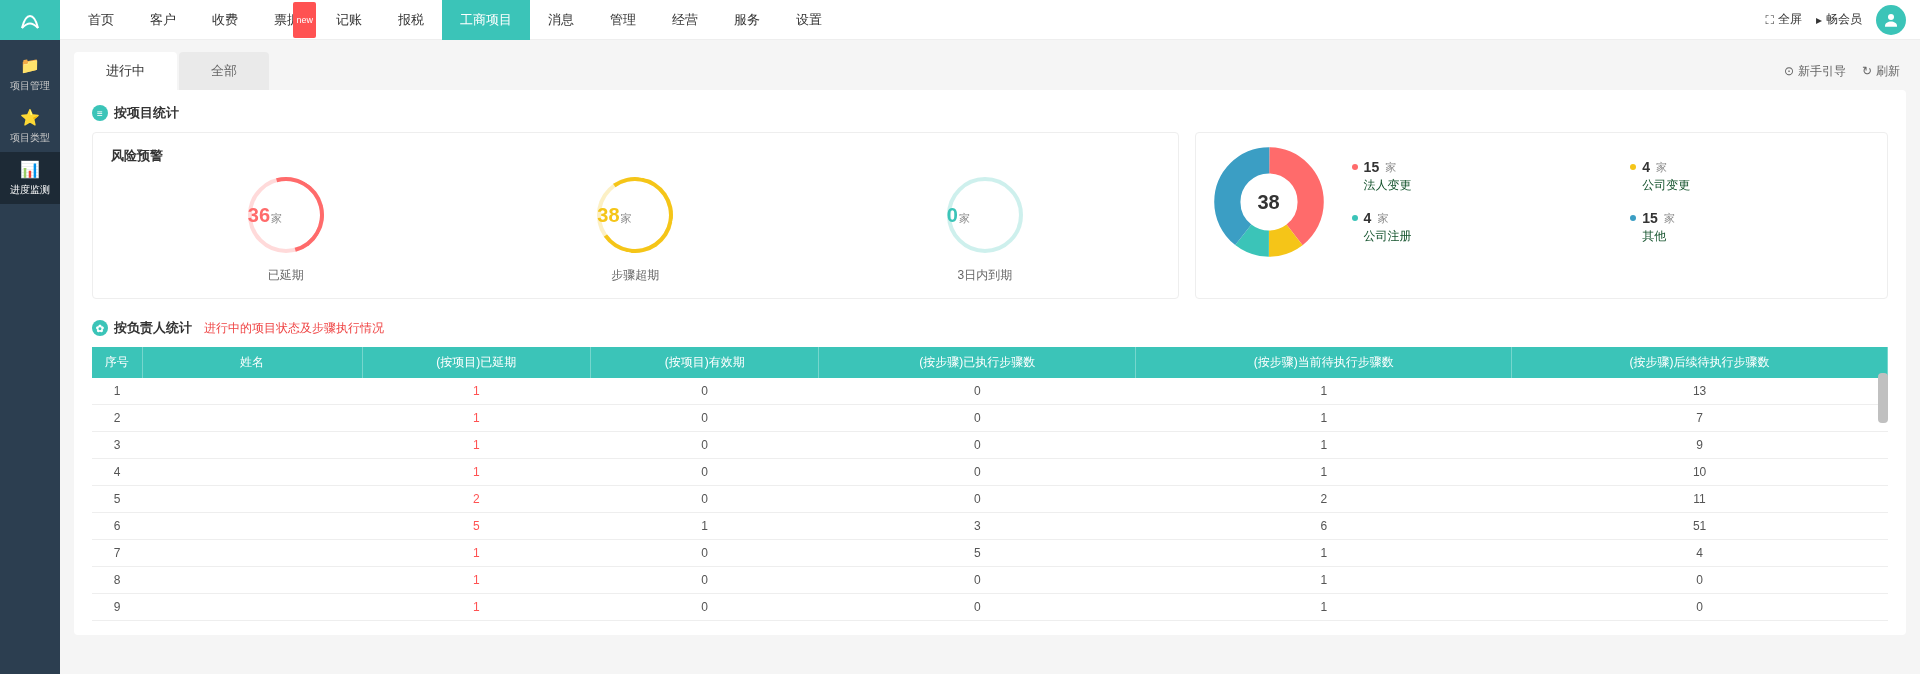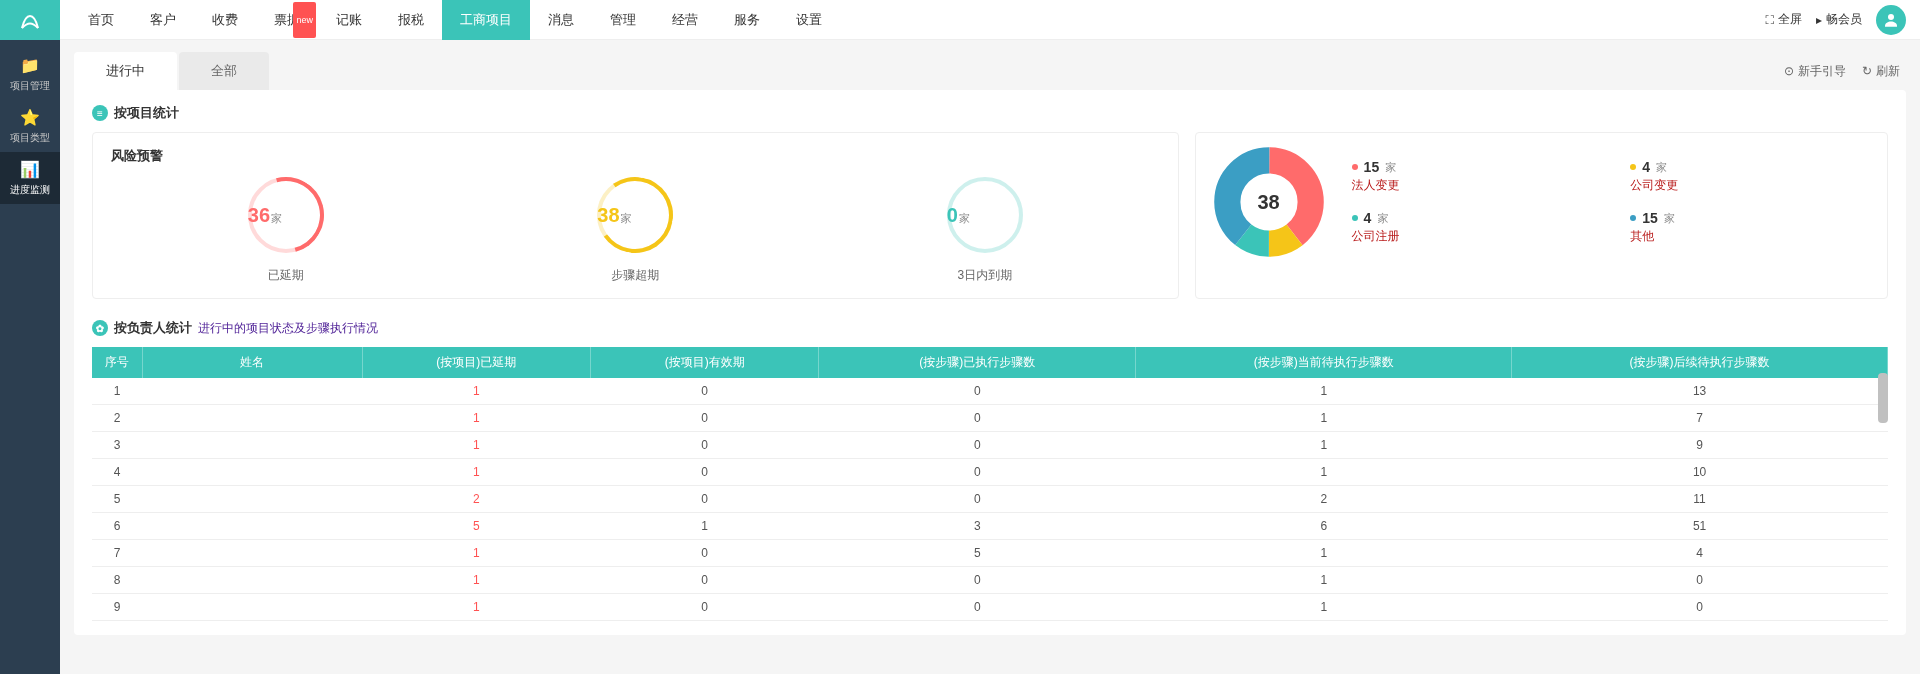--- a/index.html
+++ b/index.html
@@ -24,21 +24,21 @@
 .main{flex:1;background:#f5f5f5;padding:12px 14px;overflow:auto}
 .tabs-row{display:flex;}
 .tabs{display:flex}
 .tab{padding:10px 32px;background:#eaeaea;cursor:pointer;font-size:13px;color:#666;border-radius:4px 4px 0 0;margin-right:2px}
 .tab.active{background:#fff;color:#333;font-weight:500}
 .tabs-right{margin-left:auto;display:flex;gap:16px;padding-right:6px}
 .tabs-right-item{display:flex;align-items:center;gap:4px;cursor:pointer;color:#666;font-size:12px}
 .panel{background:#fff;padding:14px 18px;border-radius:0 4px 4px 4px}
 .section-title{display:flex;align-items:center;gap:6px;font-size:13px;font-weight:600;color:#333;margin-bottom:10px}
 .section-title .ticon{width:16px;height:16px;border-radius:50%;background:#3bc4b8;color:#fff;font-size:10px;display:flex;align-items:center;justify-content:center}
-.section-title .subtitle{font-weight:400;color:#4c1d95;font-size:12px;}
+.section-title .subtitle{font-weight:400;color:#ef4444;font-size:12px;margin-left:6px}
 .stats-row{display:flex;gap:16px;margin-bottom:20px}
 .card{flex:1;border:1px solid #eee;border-radius:4px;padding:14px 18px}
 .card-title{font-size:13px;font-weight:600;margin-bottom:12px}
 .risk-circles{display:flex;justify-content:space-around;align-items:center}
 .circle-block{display:flex;flex-direction:column;align-items:center;gap:14px}
 .circle{width:76px;height:76px;border-radius:50%;display:flex;flex-direction:column;justify-content:center;position:relative}
 .circle::before{content:"";position:absolute;inset:0;border-radius:50%;border:4px solid;opacity:.25}
 .circle::after{content:"";position:absolute;inset:0;border-radius:50%;border:4px solid transparent}
 .circle.red::before{border-color:#ff6b6b}
 .circle.red::after{border-top-color:#ff6b6b;border-right-color:#ff6b6b;transform:rotate(30deg)}
@@ -53,21 +53,21 @@
 .clabel{font-size:12px;color:#666}
 .dist{display:flex;align-items:center;gap:28px}
 .donut{position:relative;width:110px;height:110px}
 .donut-center{position:absolute;inset:28px;background:#fff;border-radius:50%;display:flex;align-items:center;justify-content:center;font-size:20px;font-weight:700}
 .legend{flex:1;display:grid;grid-template-columns:1fr 1fr;gap:16px 40px}
 .legend-item{display:flex;flex-direction:column;gap:2px}
 .legend-top{display:flex;align-items:center;gap:6px}
 .dot{width:6px;height:6px;border-radius:50%}
 .legend-num{font-size:14px;font-weight:700}
 .legend-unit{font-size:11px;color:#888}
-.legend-label{font-size:12px;color:#b91c1c;margin-left:0}
+.legend-label{font-size:12px;color:#14532d;margin-left:12px}
 .tbl{width:100%;border-collapse:collapse;position:relative}
 .tbl th{background:#3bc4b8;color:#fff;font-weight:500;font-size:12px;padding:7px 6px;text-align:center;border-right:1px solid rgba(255,255,255,.3)}
 .tbl th:first-child{width:50px}
 .tbl th:nth-child(2){width:220px}
 .tbl td{padding:6px;text-align:center;border-bottom:1px solid #eee;font-size:12px;color:#555}
 .tbl td.red{color:#ff5252}
 .tbl td.name{color:#999}
 .scroll-ind{position:absolute;right:0;top:26px;width:10px;height:50px;background:#c0c0c0;border-radius:4px}
 .table-wrap{position:relative}
 </style>

